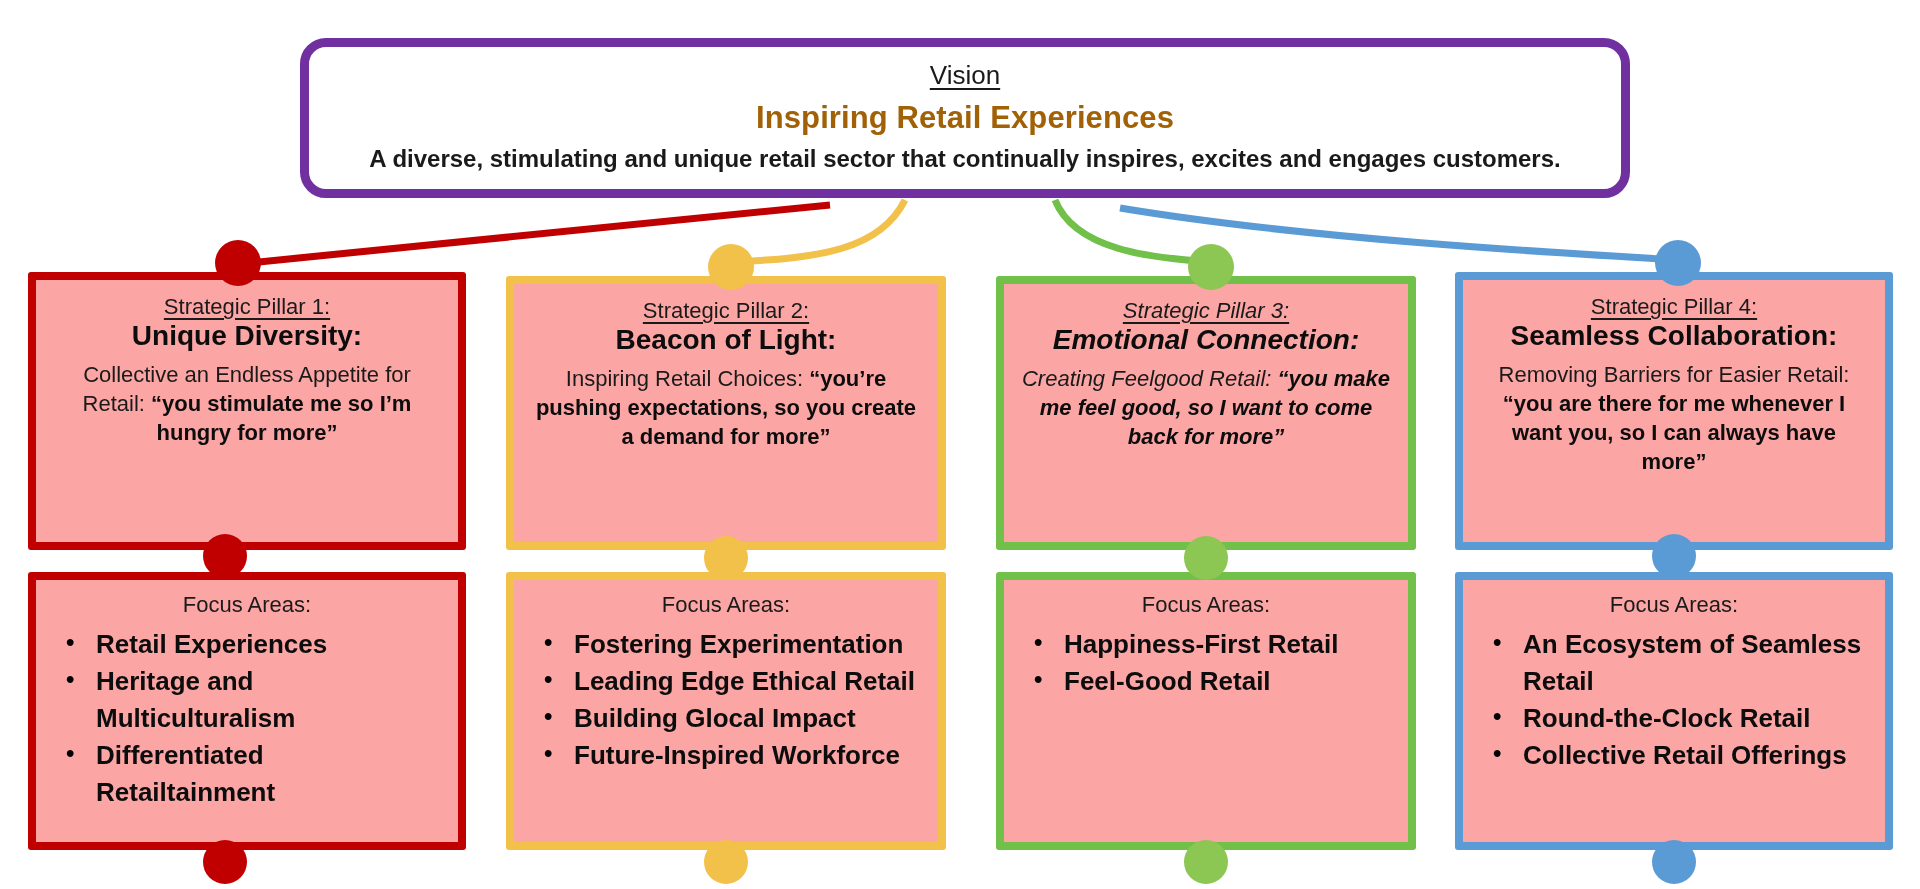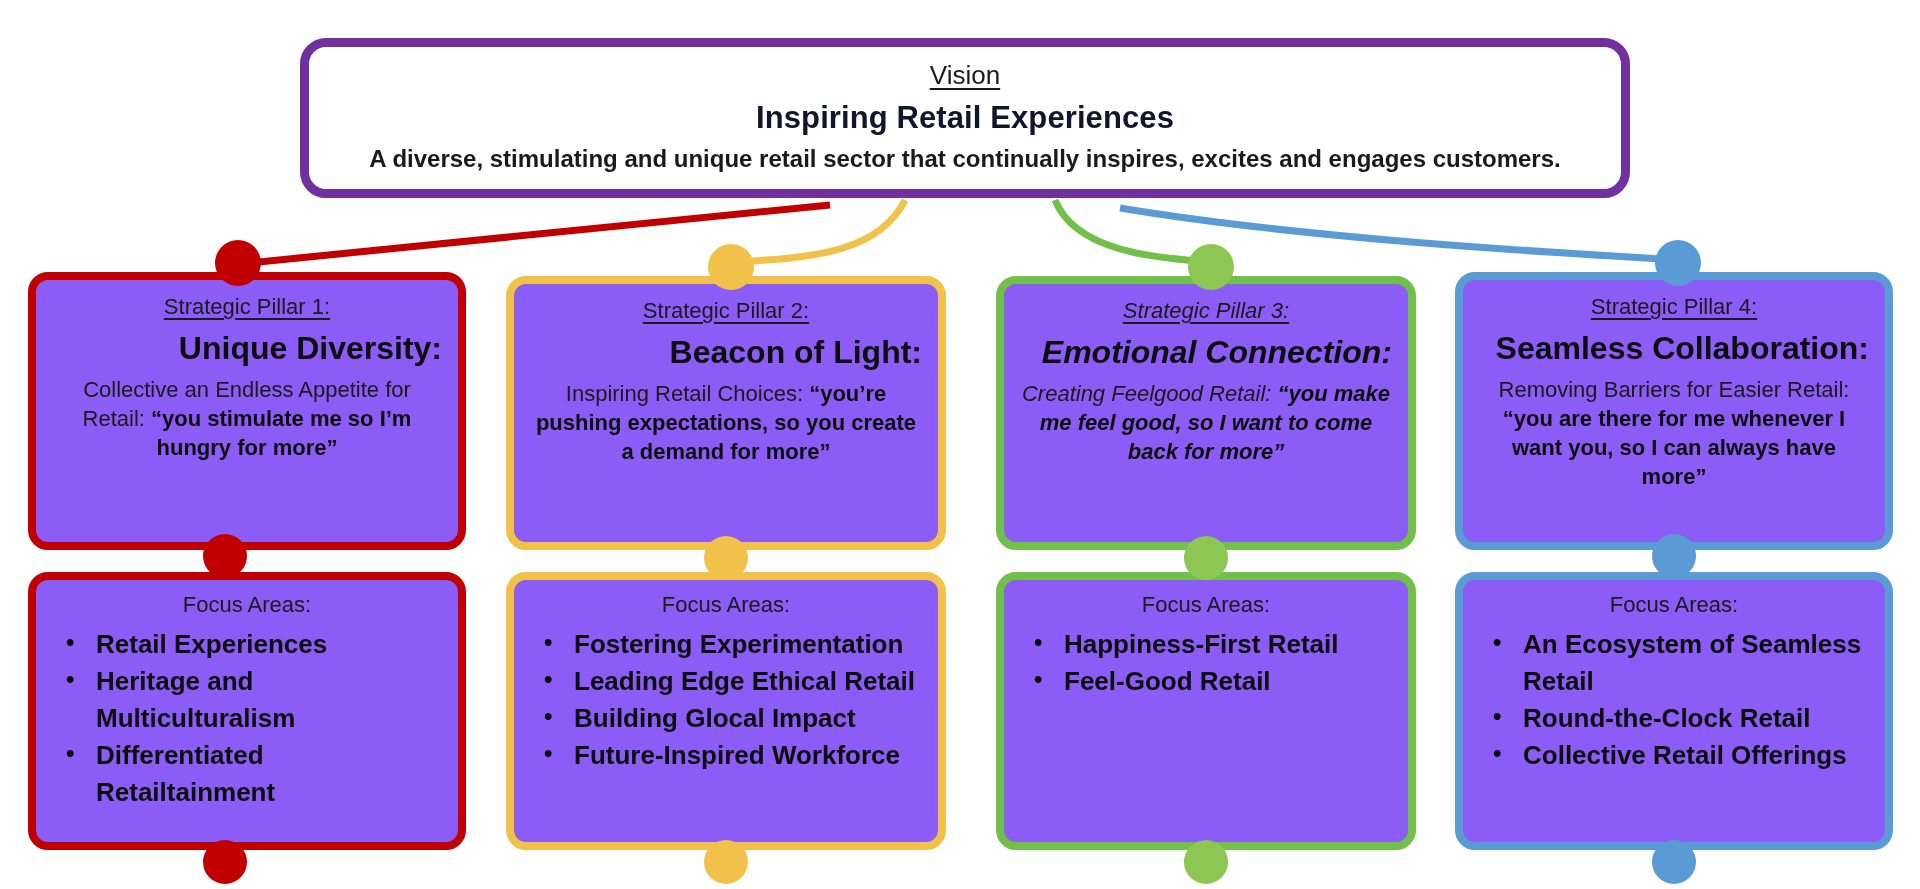--- a/index.html
+++ b/index.html
@@ -56,59 +56,58 @@
     text-decoration: underline;
     text-underline-offset: 4px;
     color: #1a1a1a;
     line-height: 1.25;
   }
   .vision-title {
     font-size: 31px;
     font-weight: bold;
     margin-top: 8px;
     letter-spacing: .1px;
-    color: #0f172a;
+    color: #a16207;
   }
   .vision-sub {
     font-size: 24px;
     font-weight: 700;
     margin-top: 9px;
     text-align: center;
     color: #1a1a1a;
   }
 
   
   .pillar-card, .focus-card {
     position: absolute;
     box-sizing: border-box;
-    background: #8b5cf6;
+    background: #fca5a5;
     border-style: solid;
     border-width: 8px;
-    border-radius: 20px;
+    border-radius: 3px;
     z-index: 3;
     padding: 14px 16px 10px;
     text-align: center;
   }
   .focus-card { text-align: left; padding: 12px 14px 10px; }
 
   .pillar-label {
     font-size: 22px;
     font-weight: 400;
     text-decoration: underline;
     text-underline-offset: 4px;
     display: block;
     text-align: center;
     color: #1a1a1a;
   }
   .pillar-name {
-    font-size: 32px;
+    font-size: 28px;
     font-weight: bold;
-    margin-top: 10px;
     display: block;
-    text-align: right;
+    text-align: center;
     color: #0d0d0d;
   }
   .pillar-desc {
     font-size: 22px;
     margin-top: 8px;
     line-height: 1.32;
     text-align: center;
     color: #1a1a1a;
   }
   .pillar-desc b { font-weight: bold; color: #0d0d0d; }

